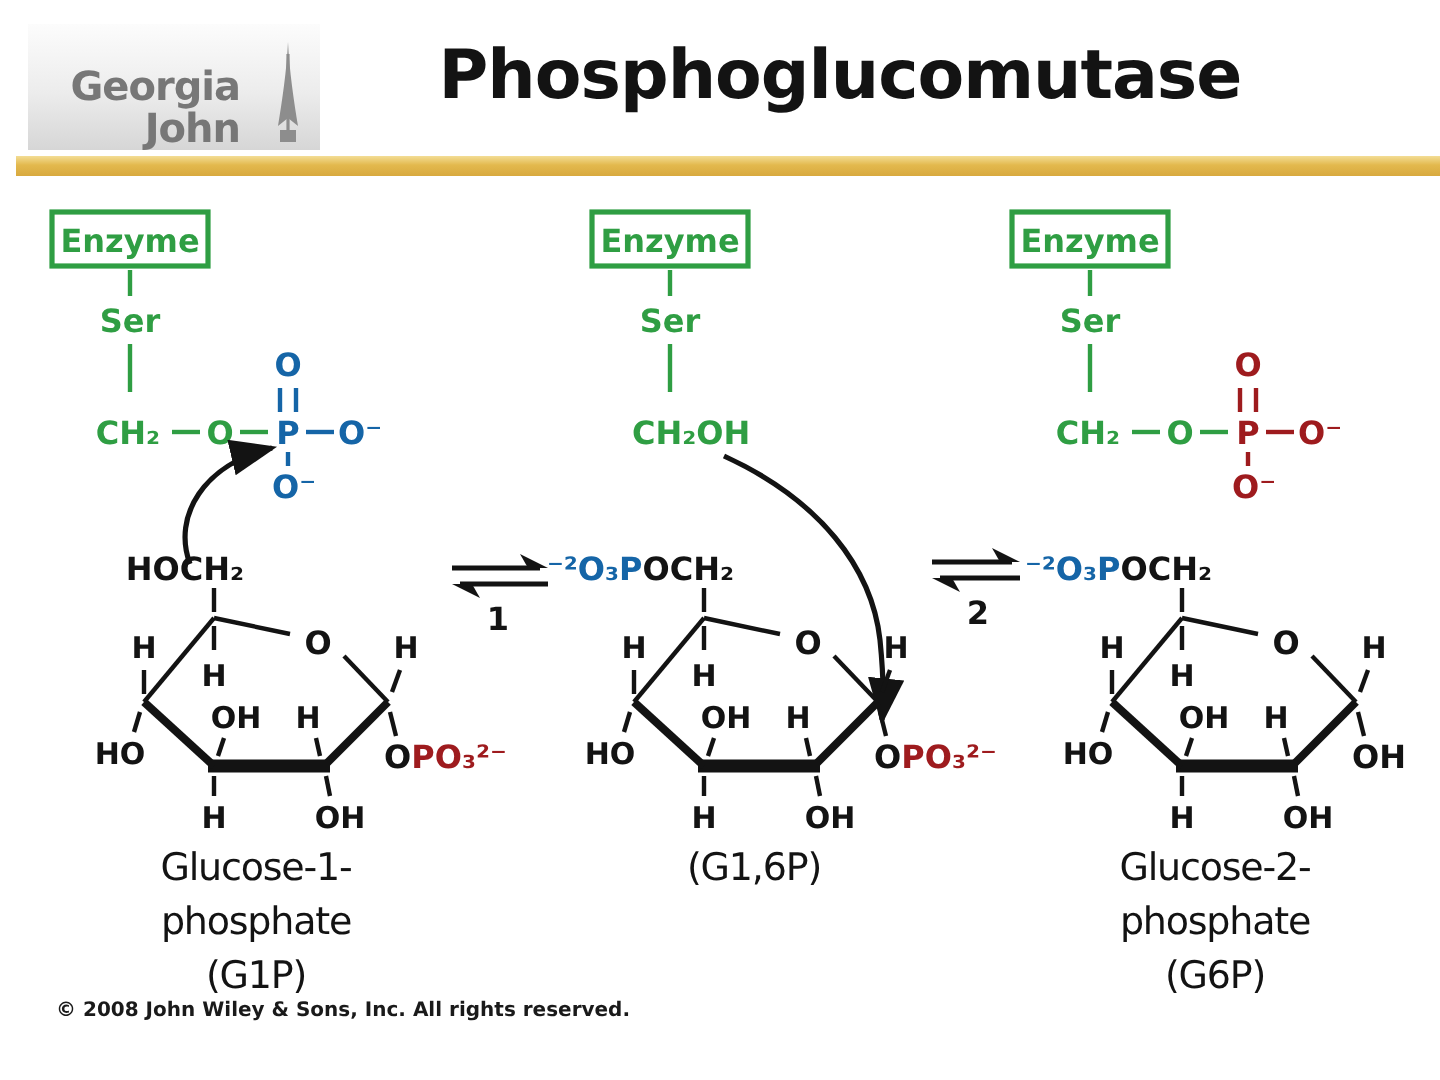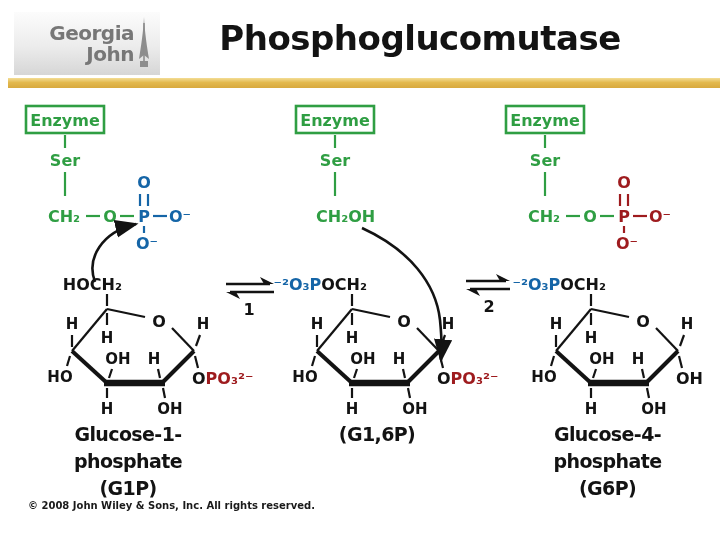--- a/index.html
+++ b/index.html
@@ -9,34 +9,34 @@
   *{margin:0;padding:0;box-sizing:border-box;}
   body{
     width:720px;height:540px;background:#ffffff;position:relative;overflow:hidden;
     font-family:"DejaVu Sans","Liberation Sans",sans-serif;
   }
   .abs{position:absolute;}
   
   .logo{
     left:14px;top:12px;width:146px;height:63px;
     background:linear-gradient(180deg,#fcfcfc 0%,#ececec 55%,#d6d6d6 100%);
-    display:flex;align-items:center;justify-content:flex-end;gap:2px;padding-right:8px;
+    display:flex;align-items:flex-end;justify-content:flex-end;gap:16px;padding-right:8px;
   }
   .logo-text{text-align:right;color:var(--logo-gray);font-weight:bold;font-size:20px;line-height:21px;letter-spacing:-0.5px;}
   .slide-title{
     left:210px;top:18px;width:420px;text-align:center;
     font-size:34px;font-weight:bold;color:var(--black);letter-spacing:-0.5px;
   }
   .gold-bar{
     left:8px;top:78px;width:712px;height:10px;
     background:linear-gradient(180deg,#f3dd95 0%,var(--gold) 45%,#d8a93e 100%);
   }
   
   .sugar-label{
-    top:421px;text-align:center;font-size:19px;font-weight:bold;color:var(--black);
+    top:421px;text-align:center;font-size:19px;font-weight:normal;color:var(--black);
     line-height:27px;letter-spacing:-0.6px;
   }
   .copyright{
     left:28px;top:500px;font-size:10px;font-weight:bold;color:#1a1a1a;letter-spacing:0;
   }
   
   svg text{font-family:"DejaVu Sans","Liberation Sans",sans-serif;font-weight:bold;}
   .t16{font-size:16px;}
   .t15{font-size:15px;}
   .fg{fill:var(--green);} .fb{fill:var(--blue);} .fr{fill:var(--dark-red);} .fk{fill:var(--black);}
@@ -237,18 +237,18 @@
 
 <div class="abs sugar-label" style="left:28px;width:200px">
   <div>Glucose-1-</div>
   <div>phosphate</div>
   <div>(G1P)</div>
 </div>
 <div class="abs sugar-label" style="left:272px;width:210px">
   <div>(G1,6P)</div>
 </div>
 <div class="abs sugar-label" style="left:505px;width:205px">
-  <div>Glucose-4-</div>
+  <div>Glucose-2-</div>
   <div>phosphate</div>
   <div>(G6P)</div>
 </div>
 
 <div class="abs copyright">© 2008 John Wiley &amp; Sons, Inc. All rights reserved.</div>
 
 </body></html>

